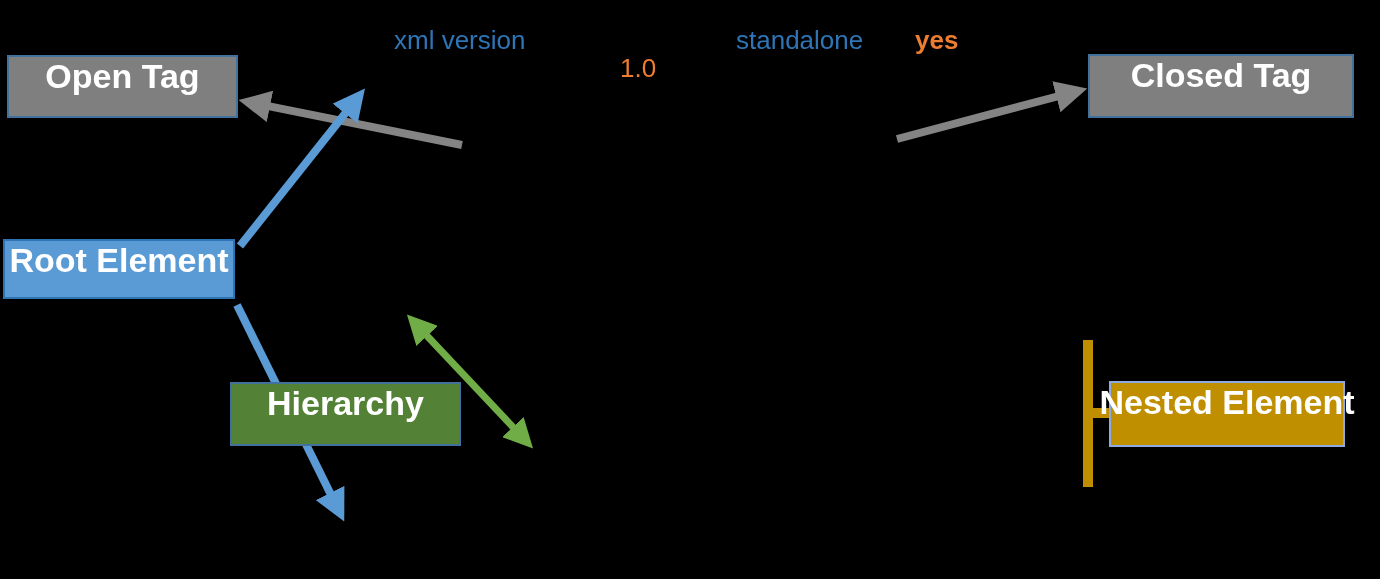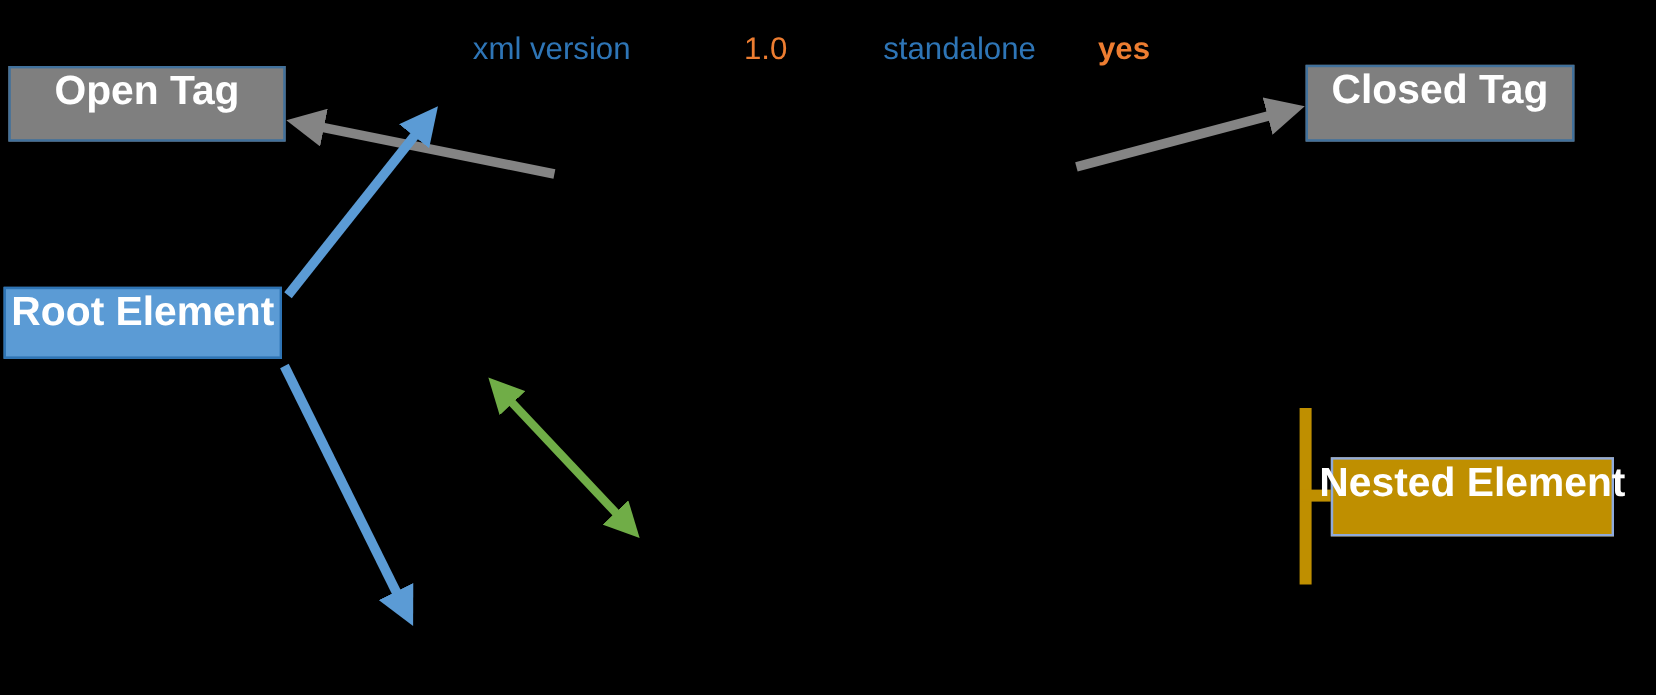--- a/index.html
+++ b/index.html
@@ -26,42 +26,42 @@
     position: absolute;
     top: 20px;
     z-index: 2;
     font-size: 26px;
     line-height: 40px;
     white-space: nowrap;
   }
   .decl.blue   { color: #2E75B6; }
   .decl.orange { color: #ED7D31; }
   #tok-xml-version { left: 394px; }
-  #tok-1-0         { left: 620px; }
+  #tok-1-0         { left: 620px; margin-top: 28px; }
   #tok-standalone  { left: 696px; margin-left: 40px; }
   #tok-yes         { left: 915px; font-weight: bold; }
   
   .box {
     position: absolute;
     z-index: 2;
     box-sizing: border-box;
     display: flex;
     align-items: flex-start;
     justify-content: center;
     color: #FFFFFF;
     font-weight: bold;
     font-size: 34px;
     white-space: nowrap;
   }
   .box.gray  { background: #7F7F7F; border: 2px solid #41719C; }
   .box.blue  { background: #5B9BD5; border: 2px solid #2E74B5; }
   .box.green { background: #538135; border: 2px solid #41719C; }
   .box.gold  { background: #BF8F00; border: 2px solid #8FAADC; }
   #box-open-tag       { left: 7px;    top: 55px;  width: 231px; height: 63px; }
-  #box-closed-tag     { left: 1088px; top: 54px;  width: 224px; height: 64px; }
+  #box-closed-tag     { left: 1088px; top: 54px;  width: 266px; height: 64px; }
   #box-root-element   { left: 3px;    top: 239px; width: 232px; height: 60px; }
   #box-hierarchy      { left: 230px;  top: 382px; width: 231px; height: 64px; }
   #box-nested-element { left: 1109px; top: 381px; width: 236px; height: 66px; }
 </style>
 </head>
 <body>
 
 <div class="stage">
 
   <svg class="arrow-layer" width="1380" height="579" viewBox="0 0 1380 579">
@@ -101,18 +101,21 @@
   </div>
 
   <div class="box gray" id="box-closed-tag">
     <span>Closed Tag</span>
   </div>
 
   <div class="box blue" id="box-root-element">
     <span>Root Element</span>
   </div>
 
+  <div class="box green" id="box-hierarchy">
+    <span>Hierarchy</span>
+  </div>
 
   <div class="box gold" id="box-nested-element">
     <span>Nested Element</span>
   </div>
 
 </div>
 
 </body></html>

